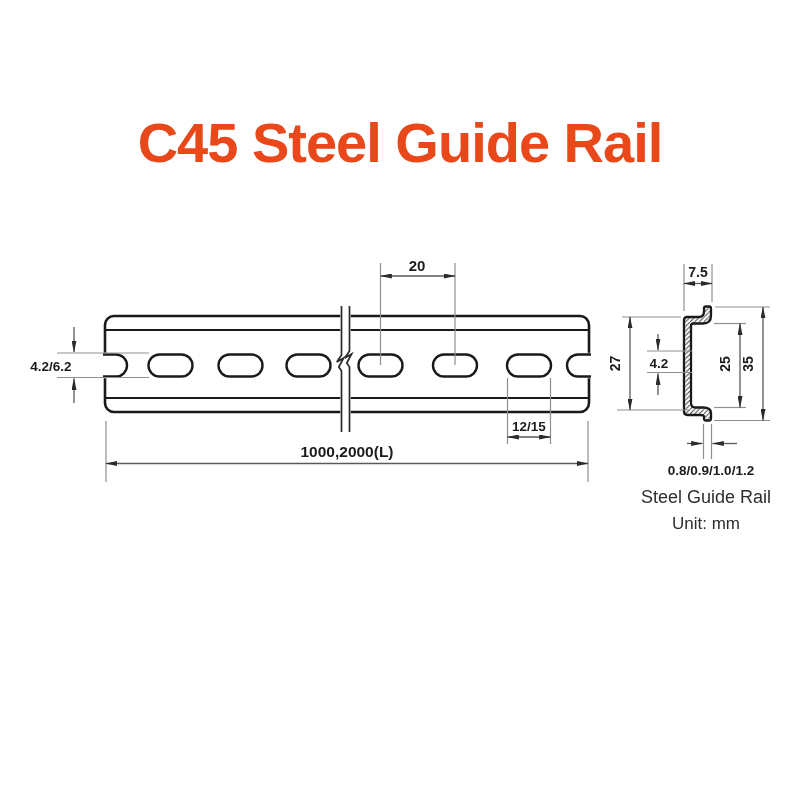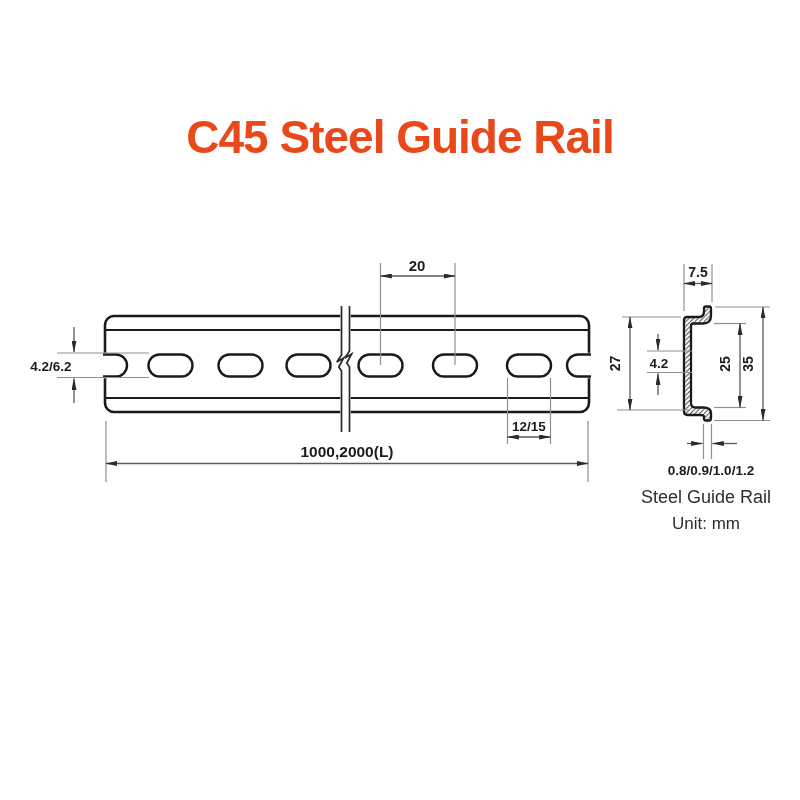--- a/index.html
+++ b/index.html
@@ -2,21 +2,21 @@
 <html><head>
 <meta charset="utf-8">
 <style>
   html,body{margin:0;padding:0;background:#ffffff;}
   .stage{
     position:relative;width:800px;height:800px;background:#ffffff;overflow:hidden;
     font-family:"Liberation Sans",sans-serif;
   }
   .title{
     position:absolute;left:0;top:110px;width:100%;margin:0;
-    text-align:center;font-weight:bold;font-size:46px;letter-spacing:-1px;
+    text-align:center;font-weight:bold;font-size:56px;letter-spacing:-1px;
     color:#E8481A;
   }
   svg{position:absolute;left:0;top:0;}
   svg text{font-family:"Liberation Sans",sans-serif;font-weight:bold;fill:#1c1c1c;}
   svg text.cap{font-weight:normal;fill:#2e2e2e;}
   .outline{fill:#ffffff;stroke:#1a1a1a;stroke-width:2.6;}
   .fold{stroke:#1a1a1a;stroke-width:2.1;fill:none;}
   .slot{fill:#ffffff;stroke:#1a1a1a;stroke-width:2.4;}
   .notch{fill:#ffffff;stroke:#1a1a1a;stroke-width:2.4;}
   .erase{fill:#ffffff;stroke:none;}

